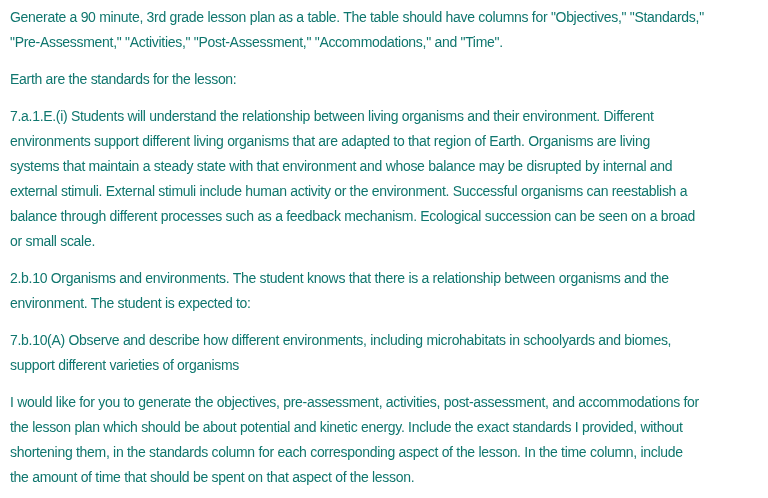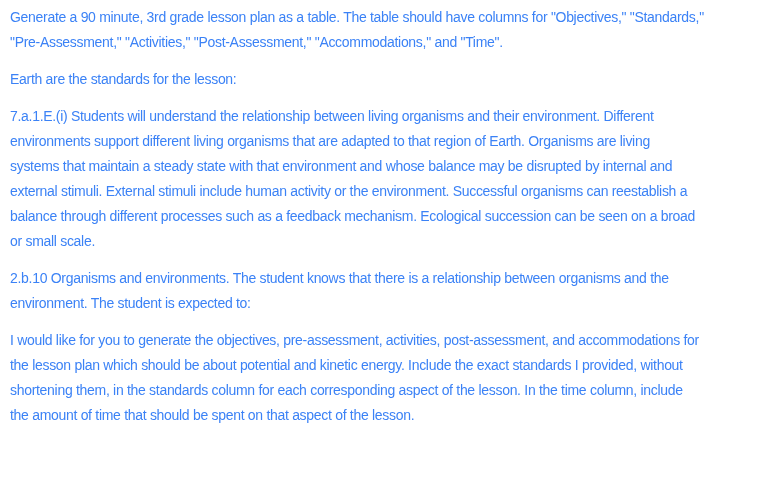--- a/index.html
+++ b/index.html
@@ -8,21 +8,21 @@
     background: #ffffff;
   }
   body {
     width: 768px;
     height: 498px;
     overflow: hidden;
     font-family: "Liberation Sans", "DejaVu Sans", sans-serif;
   }
   .message-body {
     padding: 5px 0 0 10px;
-    color: #3b82f6;
+    color: #0f766e;
     font-size: 14px;
     line-height: 25px;
     letter-spacing: -0.3px;
   }
   .message-body p {
     margin: 0 0 12px 0;
     white-space: pre; 
   }
 </style>
 </head>
@@ -33,17 +33,19 @@
 "Pre-Assessment," "Activities," "Post-Assessment," "Accommodations," and "Time".</p>
   <p>Earth are the standards for the lesson:</p>
   <p>7.a.1.E.(i) Students will understand the relationship between living organisms and their environment. Different
 environments support different living organisms that are adapted to that region of Earth. Organisms are living
 systems that maintain a steady state with that environment and whose balance may be disrupted by internal and
 external stimuli. External stimuli include human activity or the environment. Successful organisms can reestablish a
 balance through different processes such as a feedback mechanism. Ecological succession can be seen on a broad
 or small scale.</p>
   <p>2.b.10 Organisms and environments. The student knows that there is a relationship between organisms and the
 environment. The student is expected to:</p>
+  <p>7.b.10(A) Observe and describe how different environments, including microhabitats in schoolyards and biomes,
+support different varieties of organisms</p>
   <p>I would like for you to generate the objectives, pre-assessment, activities, post-assessment, and accommodations for
 the lesson plan which should be about potential and kinetic energy. Include the exact standards I provided, without
 shortening them, in the standards column for each corresponding aspect of the lesson. In the time column, include
 the amount of time that should be spent on that aspect of the lesson.</p>
 </div>
 
 </body></html>

